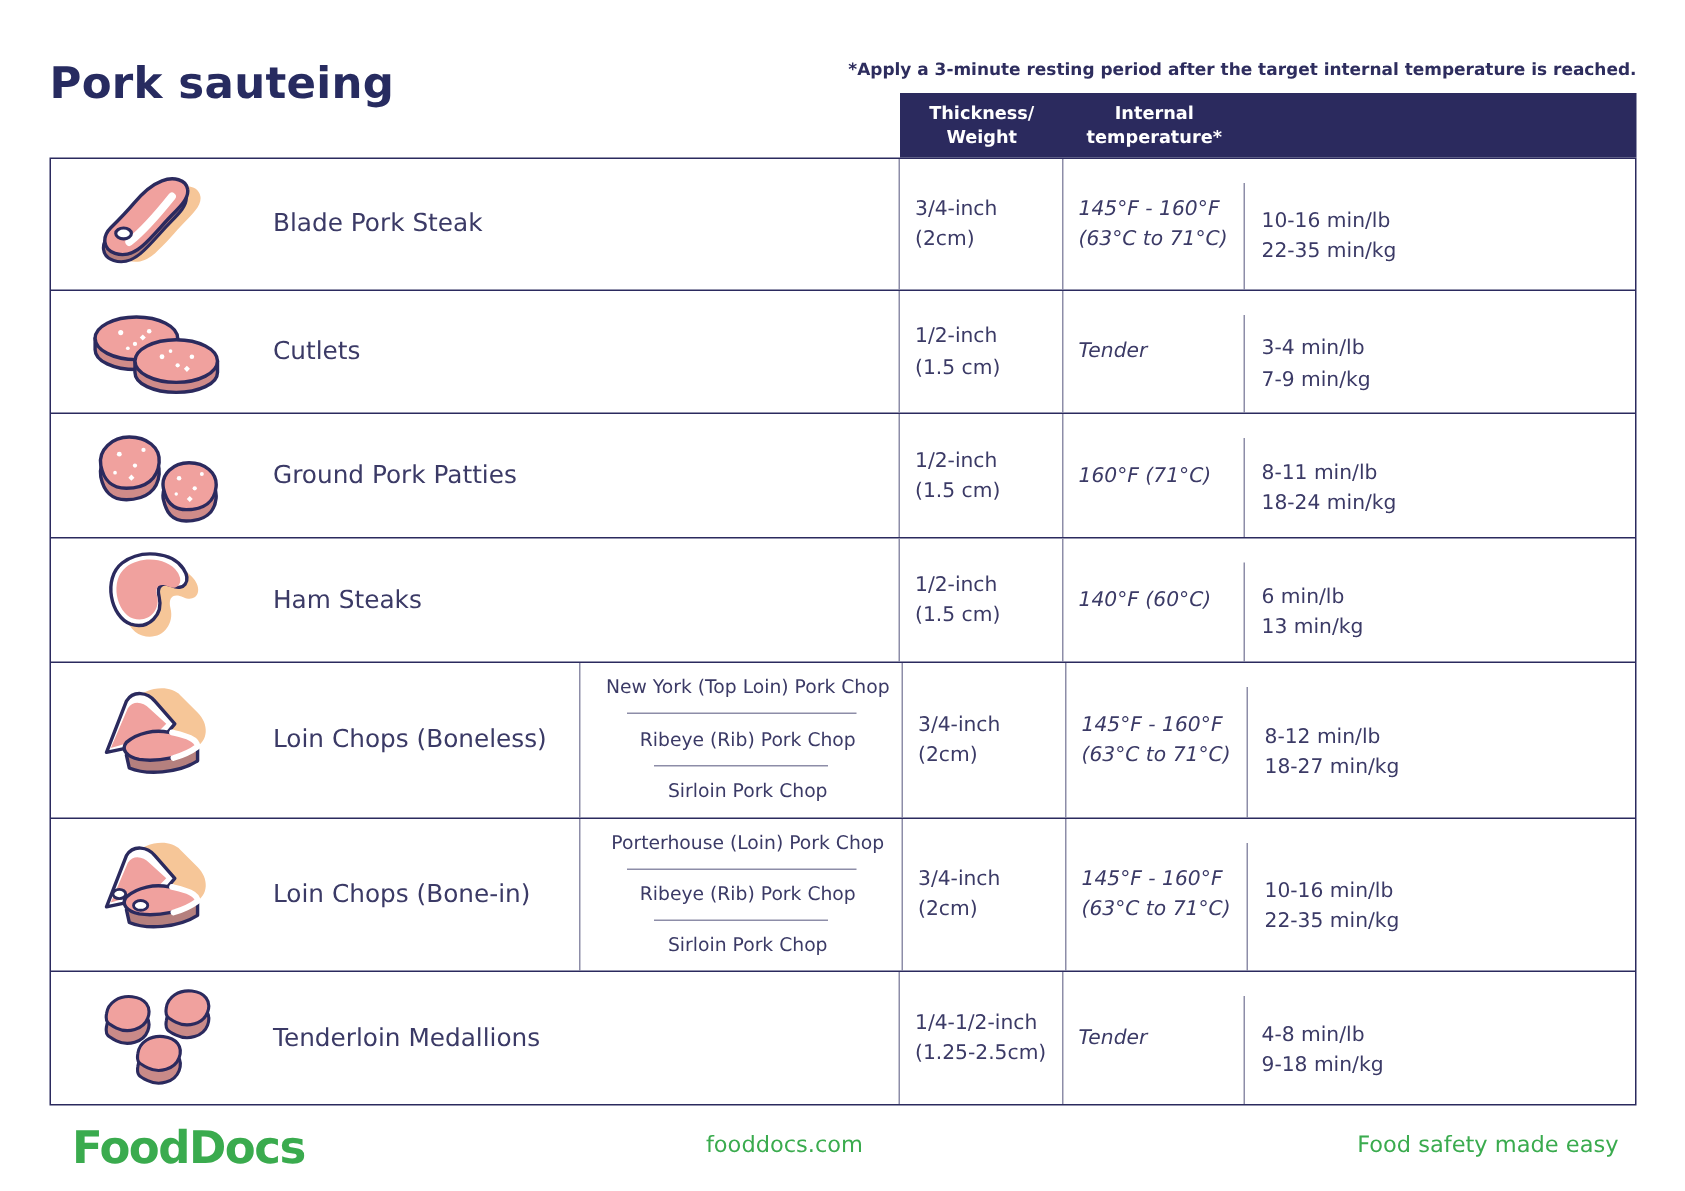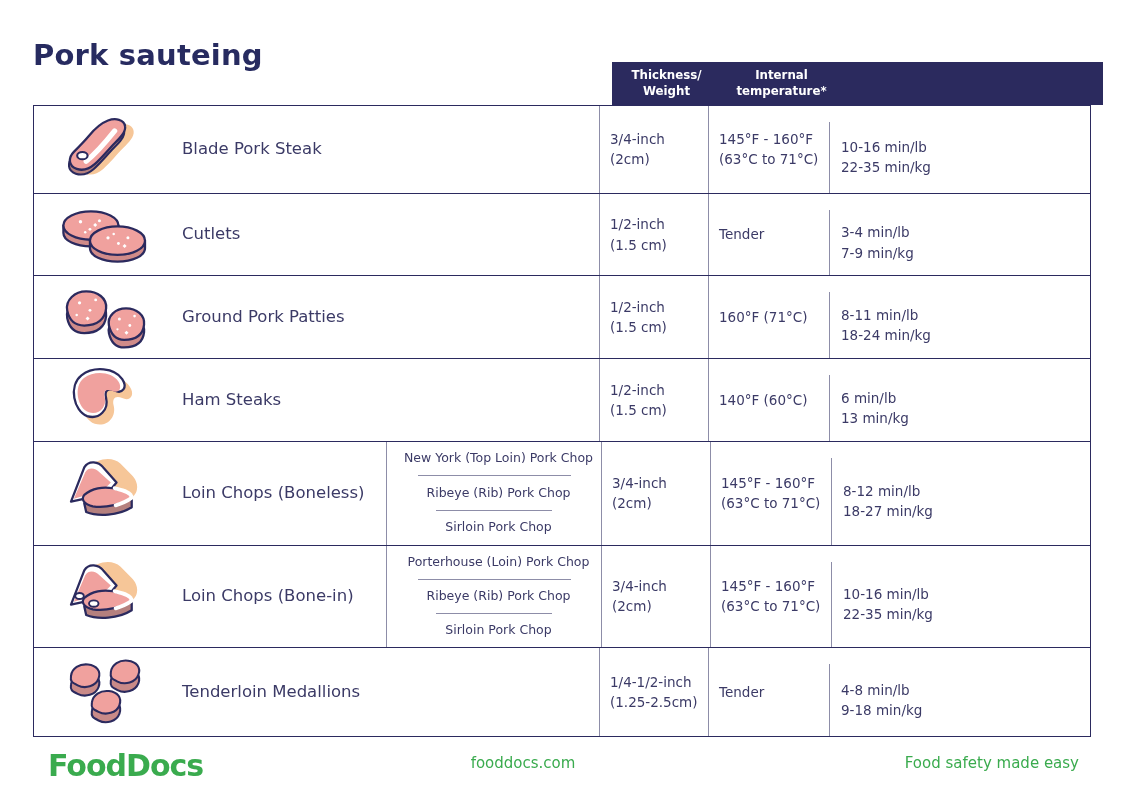--- a/index.html
+++ b/index.html
@@ -10,21 +10,21 @@
   .title{
     position:absolute;left:33px;top:38px;margin:0;
     font-size:29px;font-weight:bold;color:#272b60;letter-spacing:.2px;
   }
   .note{
     position:absolute;right:32px;top:40px;
     font-size:11.3px;font-weight:bold;color:#2e2d5e;white-space:nowrap;
   }
   .col-headers{
     position:absolute;left:600px;top:62px;width:491px;height:43px;
-    background:#2b2a5e;display:flex;box-sizing:border-box;margin-left:12px;
+    background:#2b2a5e;display:flex;box-sizing:border-box;
   }
   .col-h{
     display:flex;align-items:center;justify-content:center;text-align:center;
     color:#ffffff;font-size:11.8px;font-weight:bold;white-space:pre-line;line-height:1.35;
   }
   .col-h:nth-child(1){width:109px}
   .col-h:nth-child(2){width:121px}
   .col-h:nth-child(3){width:261px}
 
   .table{
@@ -49,21 +49,21 @@
   }
   .cell-product{border-left:none;padding:0;flex:1;}
   .row.has-subs .cell-product{flex:none;width:352px;}
   .icon-box{width:148px;flex:none;display:flex;align-items:center;justify-content:center;}
   .meat-icon{width:106px;height:74px;}
   .product-name{font-size:16.5px;color:#3b3a66;white-space:nowrap;}
   .cell-subs{width:215px;flex:none;border-left:1px solid #8d8da8;display:flex;flex-direction:column;padding:0;}
   .sub-row{flex:1;display:flex;align-items:center;padding-left:9px;font-size:12.5px;border-top:1px solid #8d8da8;white-space:nowrap;}
   .sub-row:first-child{border-top:none;}
   .cell-thickness{width:109px;flex:none;}
-  .cell-temp{width:121px;flex:none;}
+  .cell-temp{width:121px;flex:none;font-style:italic;}
   .cell-time{width:261px;flex:none;padding-left:11px;margin-top:16px;}
 
   .footer-logo{
     position:absolute;left:48px;top:748px;
     font-size:30px;font-weight:800;color:#3aab4e;letter-spacing:-1px;
   }
   .footer-site{
     position:absolute;left:433px;top:754px;width:180px;text-align:center;
     font-size:15px;color:#3aab4e;
   }
@@ -165,20 +165,21 @@
       <g transform="translate(36,36)">
         <path d="M2,14 C3,6 11,1 20,2 C29,3 34,9 31,17 C28,25 17,28 9,24 C3,21 1,20 2,14 Z" transform="translate(0,9)" fill="#c98a88" stroke="#2b2a5e" stroke-width="2.2" stroke-linejoin="round"></path>
         <path d="M2,14 C3,6 11,1 20,2 C29,3 34,9 31,17 C28,25 17,28 9,24 C3,21 1,20 2,14 Z" fill="#f0a19e" stroke="#2b2a5e" stroke-width="2.2" stroke-linejoin="round"></path>
       </g>
     </symbol>
   </defs>
 </svg>
 
 <div class="page">
   <h1 class="title">Pork sauteing</h1>
+  <div class="note">*Apply a 3-minute resting period after the target internal temperature is reached.</div>
 
   <div class="col-headers">
     <div class="col-h">Thickness/
 Weight</div>
     <div class="col-h">Internal
 temperature*</div>
   </div>
 
   <div class="table">
       <div class="row">

